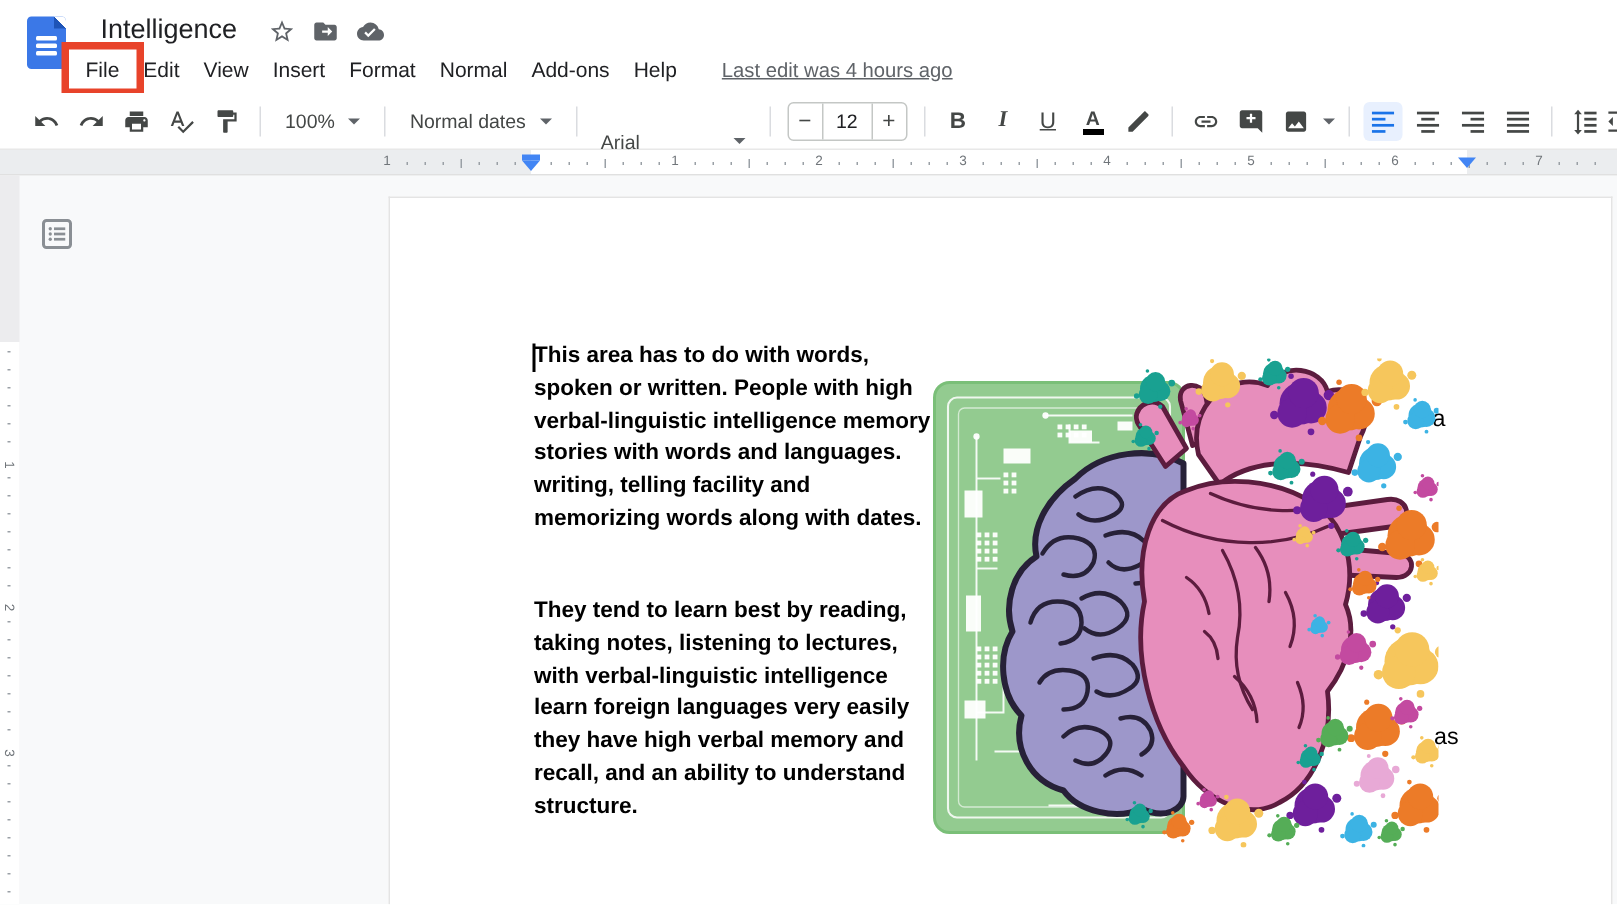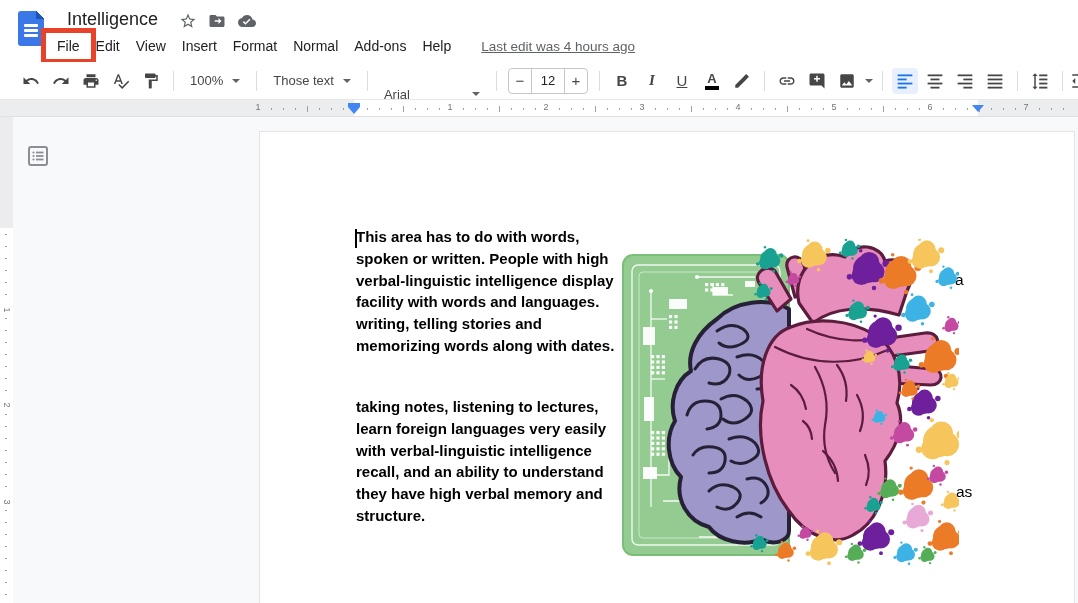--- a/index.html
+++ b/index.html
@@ -144,21 +144,21 @@
           <path d="M18 4V3c0-.55-.45-1-1-1H5c-.55 0-1 .45-1 1v4c0 .55.45 1 1 1h12c.55 0 1-.45 1-1V6h1v4H9v11c0 .55.45 1 1 1h2c.55 0 1-.45 1-1v-9h8V4h-3z"></path>
         </svg>
       </div>
     <div class="tsep"></div>
     <div class="tselect">
         <span>100%</span>
         <span class="caret"></span>
       </div>
     <div class="tsep"></div>
     <div class="tselect">
-        <span>Those text</span>
+        <span>Normal dates</span>
         <span class="caret"></span>
       </div>
     <div class="tsep"></div>
     <div class="tselect font-sel">
         <span>Arial</span>
         <span class="caret"></span>
       </div>
     <div class="tsep"></div>
     <div class="fontsize">
       <div class="fs-btn">−</div>
@@ -387,31 +387,32 @@
         <rect x="9" y="10.1" width="7.5" height="1.8" fill="#8a8f94"></rect>
       <circle cx="6.5" cy="14.5" r="1.1" fill="#8a8f94"></circle>
         <rect x="9" y="13.6" width="7.5" height="1.8" fill="#8a8f94"></rect>
     </svg>
   </div>
 
   <div class="caret-cursor"></div>
   <div class="textcol p1">
       <div class="docline">This area has to do with words,</div>
       <div class="docline">spoken or written. People with high</div>
-      <div class="docline">verbal-linguistic intelligence display</div>
-      <div class="docline">facility with words and languages.</div>
-      <div class="docline">writing, telling stories and</div>
+      <div class="docline">verbal-linguistic intelligence memory</div>
+      <div class="docline">stories with words and languages.</div>
+      <div class="docline">writing, telling facility and</div>
       <div class="docline">memorizing words along with dates.</div>
     </div>
   <div class="textcol p2">
+      <div class="docline">They tend to learn best by reading,</div>
       <div class="docline">taking notes, listening to lectures,</div>
+      <div class="docline">with verbal-linguistic intelligence</div>
       <div class="docline">learn foreign languages very easily</div>
-      <div class="docline">with verbal-linguistic intelligence</div>
+      <div class="docline">they have high verbal memory and</div>
       <div class="docline">recall, and an ability to understand</div>
-      <div class="docline">they have high verbal memory and</div>
       <div class="docline">structure.</div>
     </div>
   <div id="frags">
       <span class="frag" style="left: 955px; top: 269px;">a</span>
       <span class="frag" style="left: 956px; top: 481px;">as</span>
     </div>
 
   <svg class="art" width="342" height="326" viewBox="0 0 342 326">
 
     <g>

